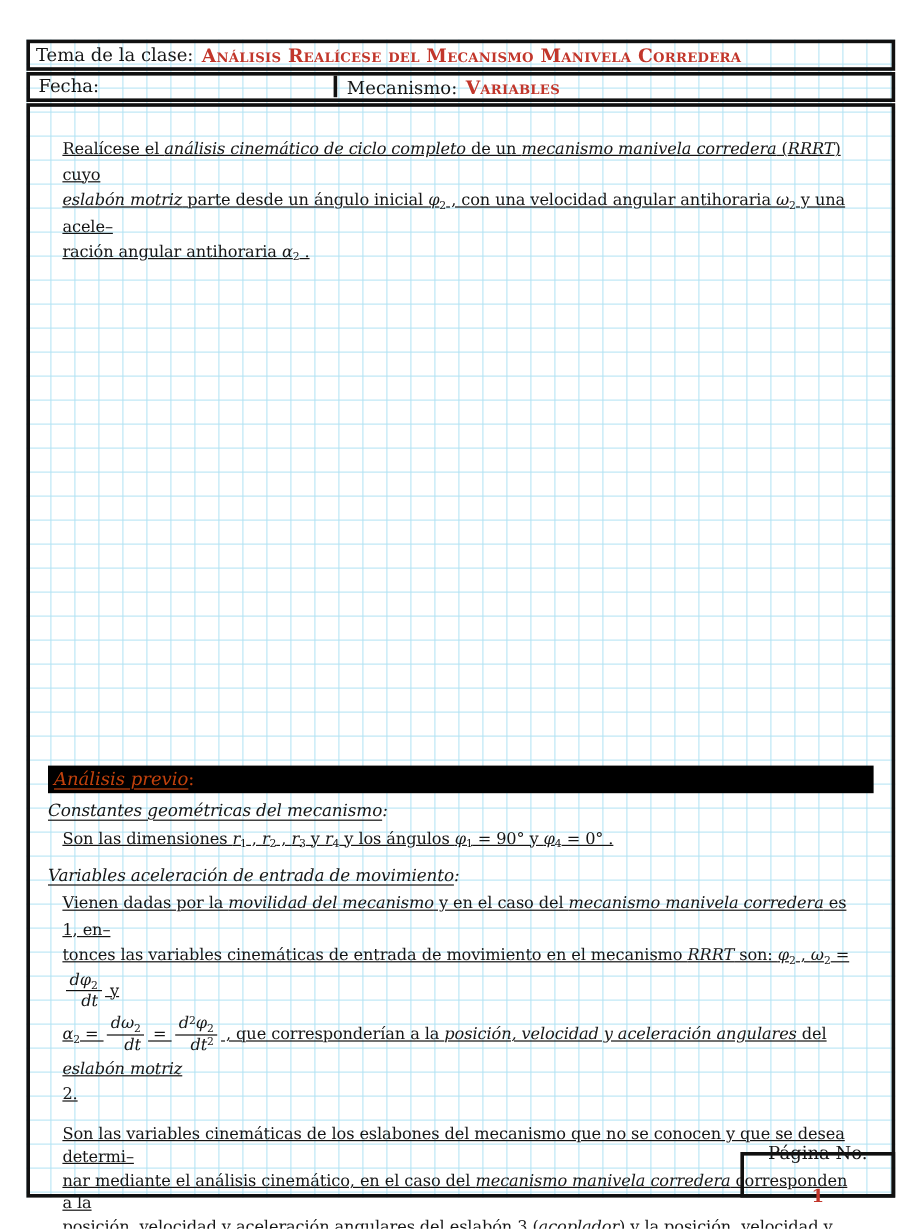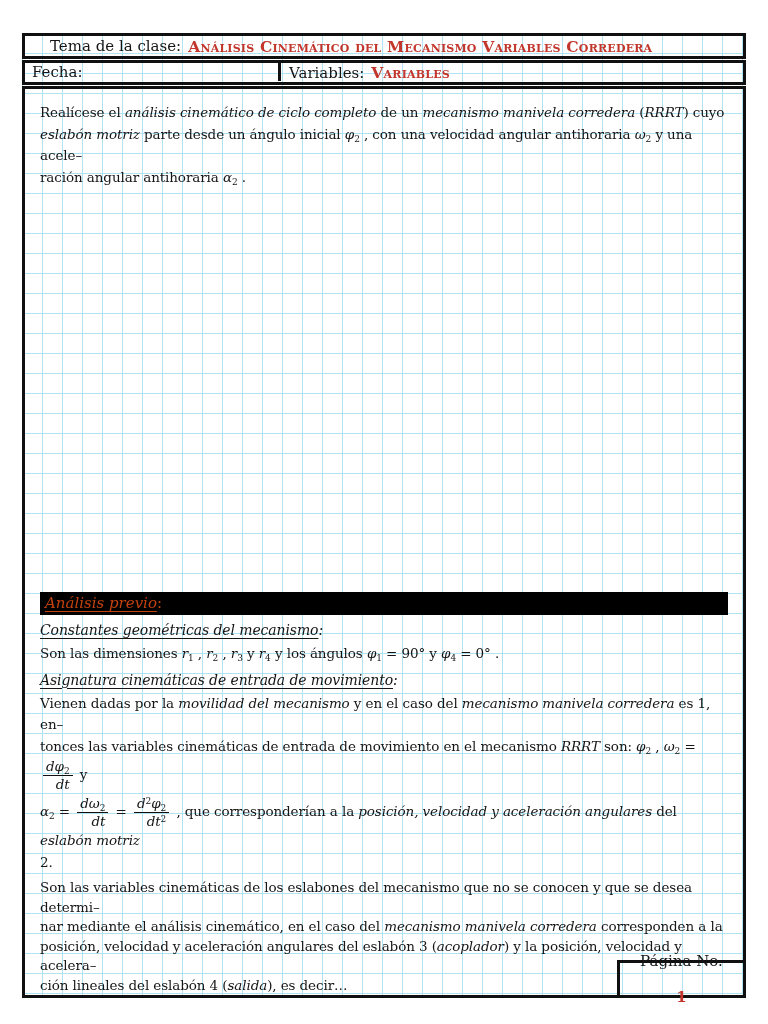--- a/index.html
+++ b/index.html
@@ -10,28 +10,28 @@
   }
   .sheet{
     position:absolute;left:22px;top:33px;width:724px;height:965px;
     background-color:#ffffff;
     background-image:
       linear-gradient(to right,#b0e2f3 1px,transparent 1px),
       linear-gradient(to bottom,#b0e2f3 1px,transparent 1px);
     background-size:20px 20px;
   }
   .box{box-sizing:border-box;border:3px solid #101010;background:transparent;}
-  .hrow1{position:absolute;top:0;left:0;right:0;height:26px;display:flex;align-items:center;padding:0 25px;}
+  .hrow1{position:absolute;top:0;left:0;right:0;height:26px;display:flex;align-items:center;padding:0 5px;}
   .hrow2{position:absolute;top:27px;left:0;right:0;height:25px;display:flex;align-items:flex-start;padding:0;}
   .cell-fecha{width:256px;border-right:3px solid #101010;display:flex;align-items:center;padding:0 7px;box-sizing:border-box;}
   .cell-asig{flex:1;display:flex;align-items:center;padding:0 8px;}
   .hlabel{font-size:15px;white-space:pre;}
   .redcaps{font-variant:small-caps;font-weight:600;color:#c2362b;font-size:15.5px;margin-left:7px;letter-spacing:.2px;}
   .main{position:absolute;top:53px;left:0;right:0;bottom:0;padding:13px 15px 10px 15px;}
-  .para{font-size:13.5px;line-height:21.5px;margin:0;letter-spacing:-0.1px;}
+  .para{font-size:13.5px;line-height:21.5px;margin:12px;letter-spacing:-0.1px;text-decoration:underline;}
   .spacer{height:404px;}
   .bar{
     background:#000;color:#c2410c;height:23px;line-height:23px;
     font-size:15px;padding:0 5px;margin:0 0 2px 0;
   }
   .heading{font-size:14px;font-style:italic;margin-top:7px;letter-spacing:-0.1px;}
   .heading .ul, .bar .ul{text-decoration:underline;text-underline-offset:2.5px;text-decoration-thickness:1px;}
   .it{font-style:italic;}
   .ul{text-decoration:underline;text-underline-offset:2.5px;}
   .mv{font-style:italic;}
@@ -50,45 +50,45 @@
   }
   .rednum{color:#c2362b;font-weight:600;}
 </style>
 </head>
 <body>
 
 <div class="sheet">
 
   <div class="box hrow1">
     <span class="hlabel">Tema de la clase:</span>
-    <span class="redcaps">Análisis Cinemático del Mecanismo Variables Corredera</span>
+    <span class="redcaps">Análisis Realícese del Mecanismo Manivela Corredera</span>
   </div>
 
   <div class="box hrow2">
     <div class="cell-fecha">
       <span class="hlabel">Fecha:</span>
     </div>
     <div class="cell-asig">
-      <span class="hlabel">Variables:</span>
+      <span class="hlabel">Mecanismo:</span>
       <span class="redcaps">Variables</span>
     </div>
   </div>
 
   <div class="box main">
 
     <p class="para"><span>Realícese el </span><span class="it">análisis cinemático de ciclo completo</span><span> de un </span><span class="it">mecanismo manivela corredera</span><span> (</span><span class="it">RRRT</span><span>) cuyo</span><br><span class="it">eslabón motriz</span><span> parte desde un ángulo inicial </span><span class="mv">φ<sub>2</sub></span><span> , con una velocidad angular antihoraria </span><span class="mv">ω<sub>2</sub></span><span> y una acele–</span><br><span>ración angular antihoraria </span><span class="mv">α<sub>2</sub></span><span> .</span></p>
 
     <div class="spacer"></div>
 
     <div class="bar"><span class="it ul">Análisis previo</span><span>:</span></div>
 
     <div class="heading"><span class="ul">Constantes geométricas del mecanismo</span><span>:</span></div>
     <p class="para body-block"><span>Son las dimensiones </span><span class="mv">r<sub>1</sub></span><span> , </span><span class="mv">r<sub>2</sub></span><span> , </span><span class="mv">r<sub>3</sub></span><span> y </span><span class="mv">r<sub>4</sub></span><span> y los ángulos </span><span class="mv">φ<sub>1</sub></span><span> = 90° y </span><span class="mv">φ<sub>4</sub></span><span> = 0° .</span></p>
 
-    <div class="heading"><span class="ul">Asignatura cinemáticas de entrada de movimiento</span><span>:</span></div>
+    <div class="heading"><span class="ul">Variables aceleración de entrada de movimiento</span><span>:</span></div>
     <p class="para body-block"><span>Vienen dadas por la </span><span class="it">movilidad del mecanismo</span><span> y en el caso del </span><span class="it">mecanismo manivela corredera</span><span> es 1, en–</span><br><span>tonces las variables cinemáticas de entrada de movimiento en el mecanismo </span><span class="it">RRRT</span><span> son: </span><span class="mv">φ<sub>2</sub></span><span> , </span><span class="mv">ω<sub>2</sub></span><span> = </span><span class="frac"><span class="num"><span class="mv">d</span><span class="mv">φ<sub>2</sub></span></span><span class="den"><span class="mv">dt</span></span></span><span> y</span><br><span class="mv">α<sub>2</sub></span><span> = </span><span class="frac"><span class="num"><span class="mv">d</span><span class="mv">ω<sub>2</sub></span></span><span class="den"><span class="mv">dt</span></span></span><span> = </span><span class="frac"><span class="num"><span class="mv">d<sup>2</sup></span><span class="mv">φ<sub>2</sub></span></span><span class="den"><span class="mv">dt<sup>2</sup></span></span></span><span> , que corresponderían a la </span><span class="it">posición, velocidad y aceleración angulares</span><span> del </span><span class="it">eslabón motriz</span><br><span>2.</span></p>
 
     <p class="para body-block tight"><span>Son las variables cinemáticas de los eslabones del mecanismo que no se conocen y que se desea determi–</span><br><span>nar mediante el análisis cinemático, en el caso del </span><span class="it">mecanismo manivela corredera</span><span> corresponden a la</span><br><span>posición, velocidad y aceleración angulares del eslabón 3 (</span><span class="it">acoplador</span><span>) y la posición, velocidad y acelera–</span><br><span>ción lineales del eslabón 4 (</span><span class="it">salida</span><span>), es decir…</span></p>
 
     <div class="footer-box"><span>Página No.</span><span> </span><span class="rednum">1</span></div>
 
   </div>
 </div>
 
 </body></html>

